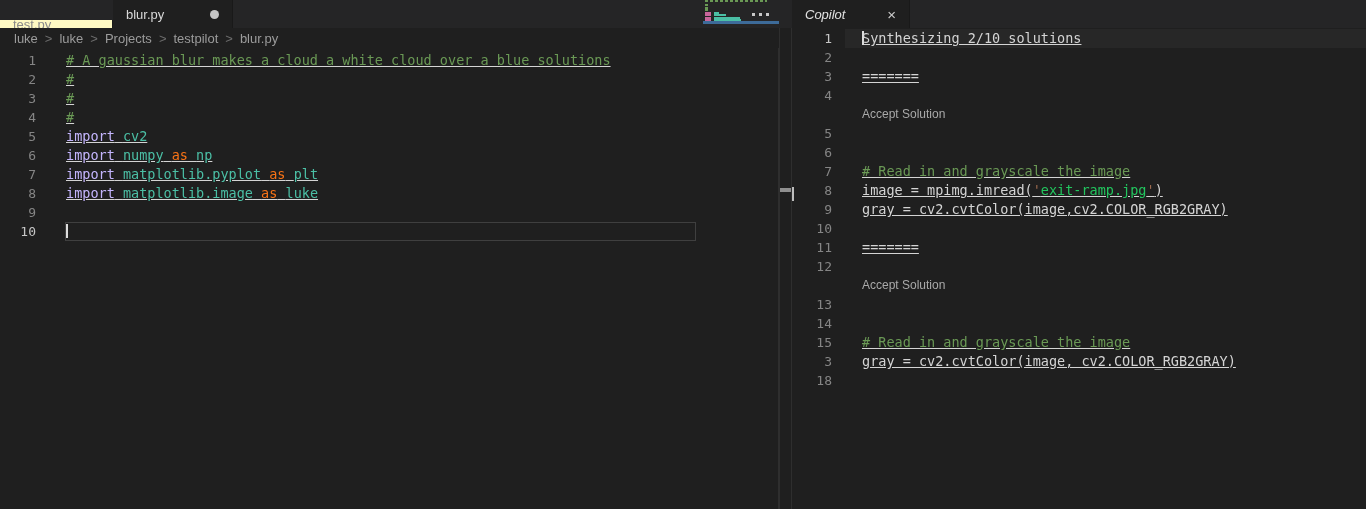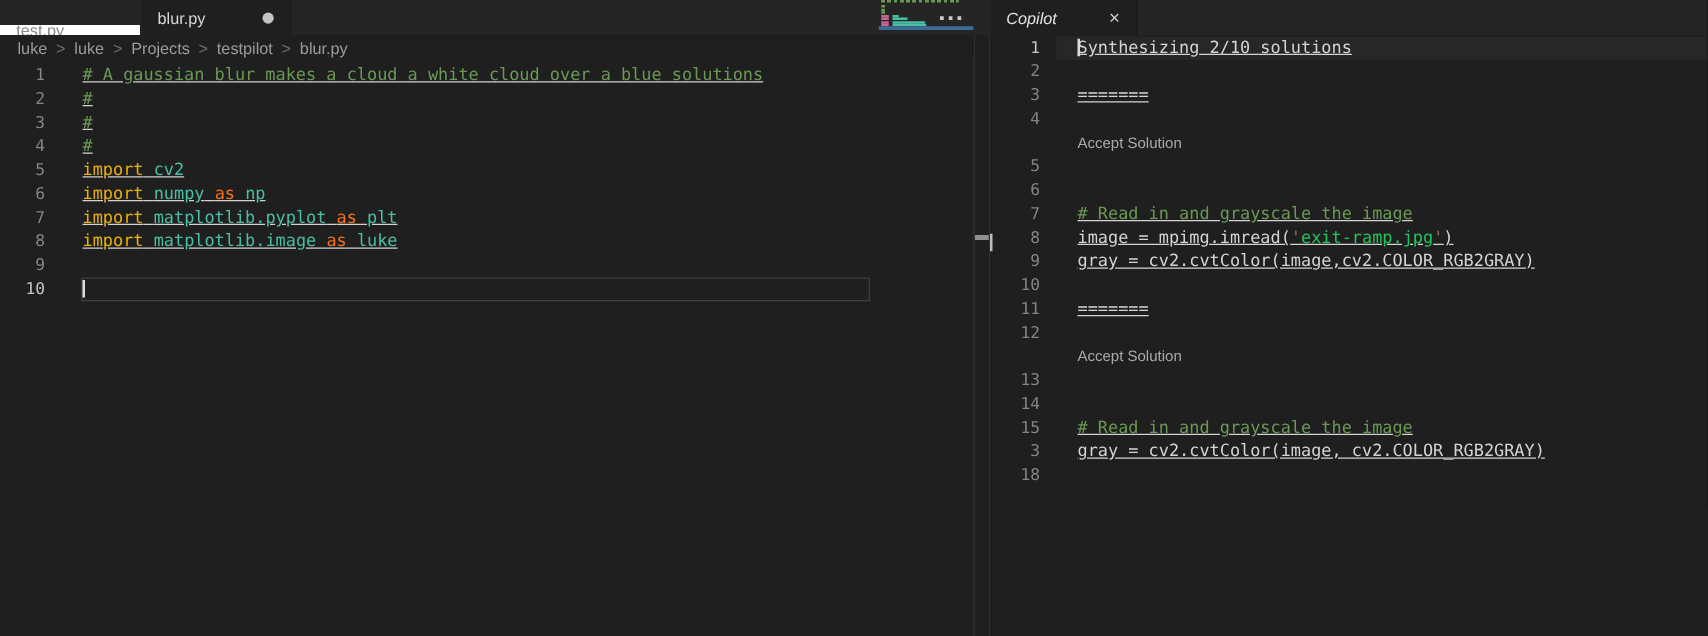--- a/index.html
+++ b/index.html
@@ -6,21 +6,21 @@
   .window{position:relative;width:1366px;height:509px;background:#1f1f1f;overflow:hidden;
           font-family:"Liberation Sans",sans-serif;-webkit-font-smoothing:antialiased;}
   .group{position:absolute;top:0;bottom:0;}
   .g-left{left:0;width:779px;}
   .g-right{left:792px;right:0;}
 
   
   .tabbar{position:absolute;top:0;left:0;right:0;height:28px;background:#252526;display:flex;align-items:stretch;}
   .tab{display:flex;align-items:center;padding:0 13px;font-size:13px;border-right:1px solid #191919;
        box-sizing:border-box;cursor:pointer;}
-  .tab-inactive{background:#ffffff;color:#8a8a8a;width:113px;margin-top:20px;}
+  .tab-inactive{background:#fef9c3;color:#8a8a8a;width:113px;margin-top:20px;}
   .tab-active{background:#1f1f1f;color:#d8d8d8;width:120px;justify-content:space-between;}
   .tab-copilot{background:#1f1f1f;color:#e2e2e2;width:118px;justify-content:space-between;font-style:italic;gap:16px;}
   .dot{width:9px;height:9px;border-radius:50%;background:#c4c4c4;}
   .close{font-style:normal;font-size:15px;color:#cccccc;line-height:1;}
   .more{margin-left:auto;display:flex;align-items:center;gap:4px;padding:0 10px;cursor:pointer;}
   .more i{width:3px;height:3px;background:#c8c8c8;display:block;}
 
   
   .breadcrumb{position:absolute;top:28px;left:0;right:0;height:20px;display:flex;align-items:center;
               padding-left:14px;font-size:13px;color:#9b9b9b;background:#1f1f1f;}
@@ -32,21 +32,21 @@
   .ed-left{top:48px;padding-top:3px;}
   .ed-right{top:28px;padding-top:1px;}
   .row{position:relative;height:19px;line-height:19px;white-space:pre;}
   .ln{position:absolute;top:0;text-align:right;color:#858585;font-size:13px;}
   .ed-left .ln{left:0;width:36px;}
   .ed-right .ln{left:0;width:40px;}
   .ln.on{color:#c6c6c6;}
   .code{position:absolute;top:0;color:#d4d4d4;text-decoration:underline;}
   .ed-left .code{left:66px;}
   .ed-right .code{left:70px;}
-  .cmt{color:#6a9955}.kw{color:#eab308}.kw2{color:#f97316}.mod{color:#4bbfa5}
+  .cmt{color:#6a9955}.kw{color:#c4b5fd}.kw2{color:#f97316}.mod{color:#4bbfa5}
   .str{color:#22c55e}.q{color:#9c6a4f}.pln{color:#d4d4d4}
   .hl{position:absolute;left:53px;right:0;top:0;height:19px;background:#272727;}
   .linebox{position:absolute;left:65px;top:0;width:631px;height:19px;border:1px solid #3f3f3f;box-sizing:border-box;}
   .cursor{position:absolute;top:2px;width:2px;height:14px;background:#dcdcdc;}
   .ed-left .cursor{left:66px;}
   .ed-right .cursor{left:70px;}
   .lens{position:absolute;left:70px;top:0;font-family:"Liberation Sans",sans-serif;font-size:12px;
         color:#a9a9a9;line-height:19px;cursor:pointer;}
 
   

